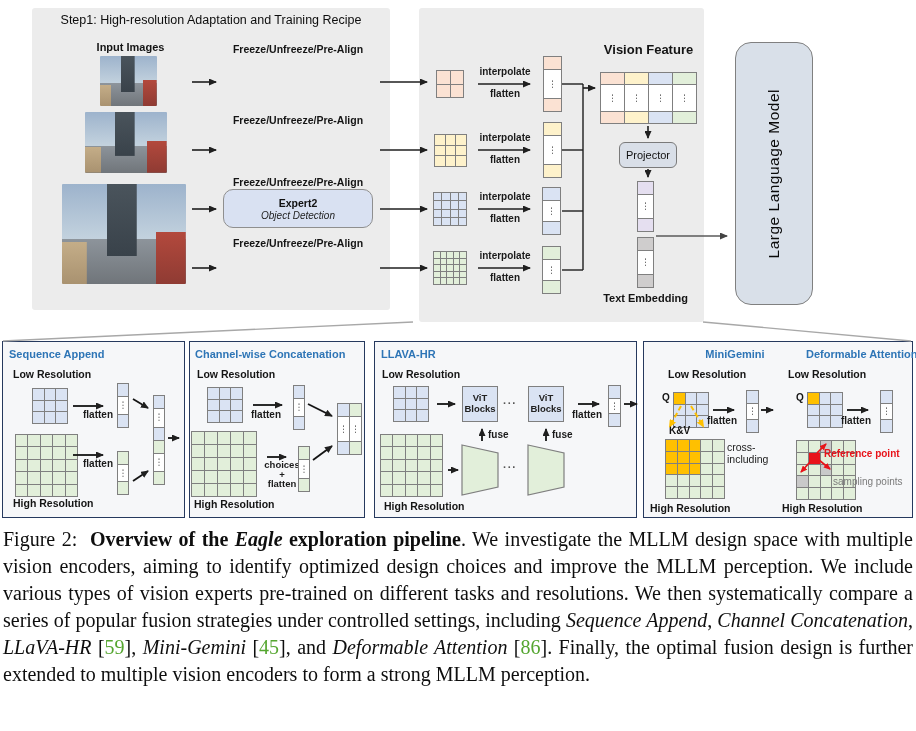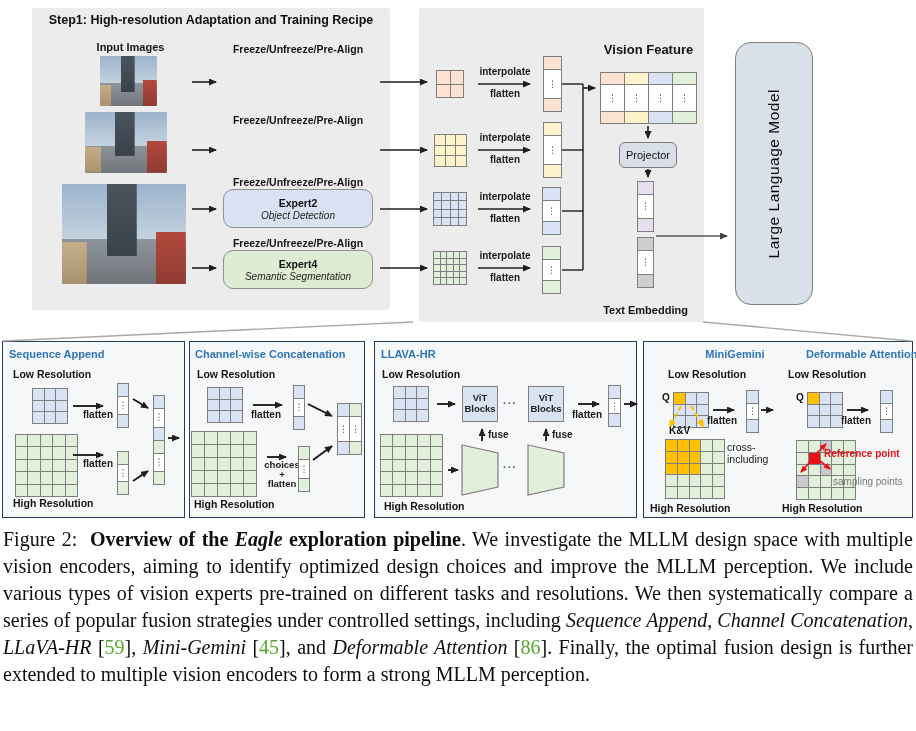--- a/index.html
+++ b/index.html
@@ -1,21 +1,21 @@
 <!DOCTYPE html>
 <html><head>
 <meta charset="utf-8">
 <style>
   html,body{margin:0;padding:0}
   body{width:916px;height:731px;background:#fff;position:relative;overflow:hidden;
        font-family:"Liberation Sans",sans-serif;color:#111}
   .abs{position:absolute;box-sizing:border-box}
   
   .steppanel{position:absolute;background:#ececec;border-radius:3px;box-sizing:border-box}
-  .steptitle{position:absolute;font-weight:bold;font-size:12.5px;text-align:center;color:#0d0d0d;white-space:nowrap}
+  .steptitle{position:absolute;font-weight:normal;font-size:12.5px;text-align:center;color:#0d0d0d;white-space:nowrap}
   .lbl{position:absolute;font-weight:bold;font-size:10.5px;color:#141414;white-space:nowrap}
   .lbl.ctr{text-align:center}
   .small{font-size:10px;font-weight:600;color:#1a1a1a}
   .photo{position:absolute;border-radius:1px;
     background-image:
       linear-gradient(180deg,#4a545c,#39424a),
       linear-gradient(180deg,#b3493d,#8f3b33),
       linear-gradient(180deg,#c4ad88,#a99270),
       linear-gradient(180deg,#9db3cc 0%,#c3d2de 55%,#8d949b 55%,#70757a 100%);
     background-size:24% 72%,24% 52%,20% 42%,100% 100%;
@@ -68,24 +68,20 @@
   <div class="photo" style="left:62px;top:184px;width:124px;height:100px"></div>
 
   <div class="lbl ctr" style="left:223px;top:43px;width:150px">Freeze/Unfreeze/Pre-Align</div>
   <div class="lbl ctr" style="left:223px;top:114px;width:150px">Freeze/Unfreeze/Pre-Align</div>
   <div class="lbl ctr" style="left:223px;top:176px;width:150px">Freeze/Unfreeze/Pre-Align</div>
   <div class="expert" style="left:223px;top:189px;background:#d9e1f2">
     <span class="nm">Expert2</span>
     <span class="tk">Object Detection</span>
   </div>
   <div class="lbl ctr" style="left:223px;top:237px;width:150px">Freeze/Unfreeze/Pre-Align</div>
-  <div class="expert" style="left:223px;top:250px;background:#dfecd4">
-    <span class="nm">Expert4</span>
-    <span class="tk">Semantic Segmentation</span>
-  </div>
 
   <div class="steppanel" style="left:419px;top:8px;width:285px;height:314px"></div>
 
   <div class="abs grid" style="left: 436px; top: 70px; width: 28px; height: 28px; grid-template-columns: repeat(2, 1fr);">
       <div style="background: rgb(251, 226, 211);"></div>
       <div style="background: rgb(251, 226, 211);"></div>
       <div style="background: rgb(251, 226, 211);"></div>
       <div style="background: rgb(251, 226, 211);"></div>
     </div>
   <div class="abs grid" style="left: 434px; top: 134px; width: 33px; height: 33px; grid-template-columns: repeat(3, 1fr);">
@@ -206,21 +202,21 @@
   <div class="abs tokens" style="left:637px;top:181px;width:17px;height:51px">
       <div class="tok-cell" style="background: rgb(229, 223, 240);"></div>
       <div class="tok-dots">⋮</div>
       <div class="tok-cell" style="background: rgb(229, 223, 240);"></div>
     </div>
   <div class="abs tokens" style="left:637px;top:237px;width:17px;height:51px">
       <div class="tok-cell" style="background: rgb(207, 205, 205);"></div>
       <div class="tok-dots">⋮</div>
       <div class="tok-cell" style="background: rgb(207, 205, 205);"></div>
     </div>
-  <div class="lbl ctr" style="left:593px;top:304px;width:105px;font-size:11px">Text Embedding</div>
+  <div class="lbl ctr" style="left:593px;top:292px;width:105px;font-size:11px">Text Embedding</div>
 
   <div class="llm" style="left:735px;top:42px;width:78px;height:263px">
     <span>Large Language Model</span>
   </div>
 
   <div class="bpanel" style="left:2px;width:183px"></div>
   <div class="ptitle" style="left:9px;top:348px">Sequence Append</div>
   <div class="lbl" style="left:13px;top:368px">Low Resolution</div>
   <div class="abs grid" style="left: 32px; top: 388px; width: 36px; height: 36px; grid-template-columns: repeat(3, 1fr);">
       <div style="background: rgb(218, 227, 243);"></div>

